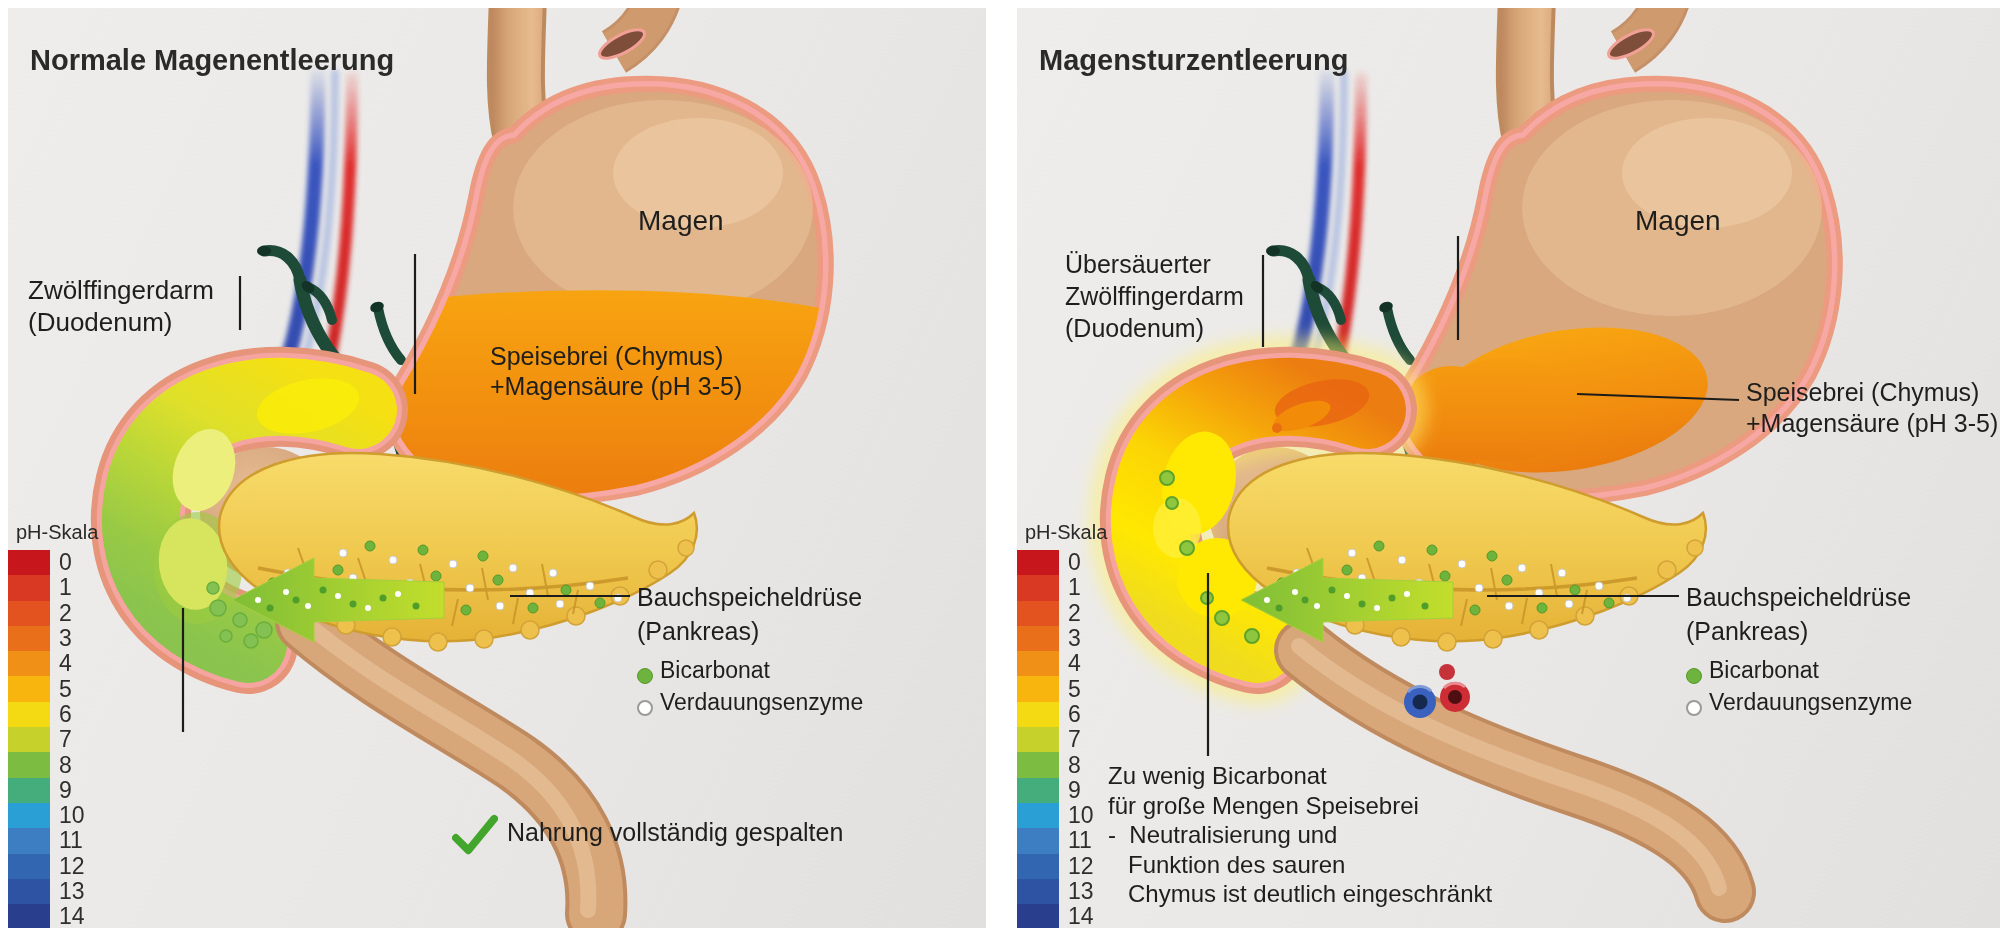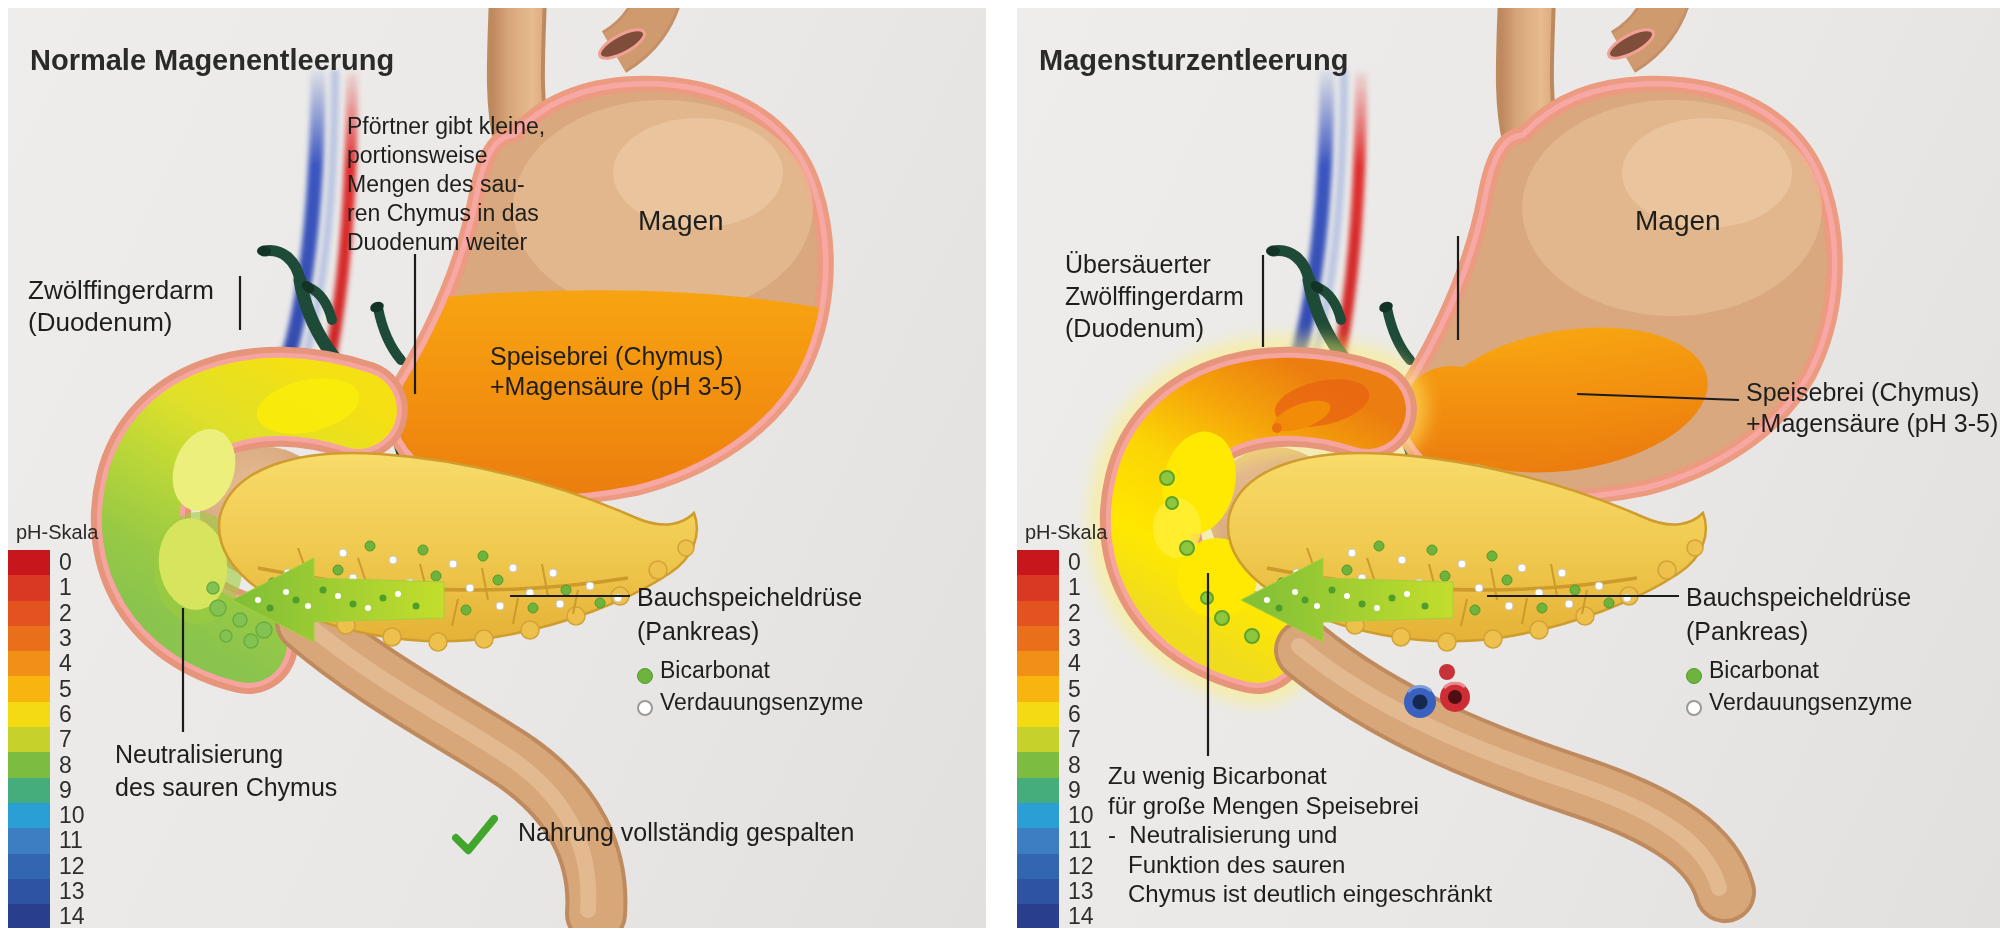--- a/index.html
+++ b/index.html
@@ -29,21 +29,21 @@
   .rp-legend{left:669px;top:644px;}
   .rp-bicarb{left:91px;top:753px;font-size:24px;line-height:29.5px;}
   
   .legend{position:absolute;font-size:23px;}
   .legend-row{display:flex;align-items:flex-end;height:32px;}
   .dot{width:14px;height:14px;border-radius:50%;margin-right:7px;flex:0 0 auto;}
   .dot.bicarb{background:#6db33d;border:1px solid #55992b;}
   .dot.enzyme{background:#ffffff;border:2px solid #9a9a98;width:12px;height:12px;}
   
   .result{position:absolute;display:flex;align-items:flex-start;}
-  .result-left{left:444px;top:806px;gap:11px;}
+  .result-left{left:444px;top:806px;}
   .result-right{left:441px;top:808px;}
   .result .txt{font-size:25px;line-height:32px;white-space:pre;margin-left:9px;padding-top:2px;}
   .result svg{flex:0 0 auto;}
   
   .ph-title{position:absolute;left:8px;top:513px;font-size:20px;color:#2a2a28;}
   .ph-rows{position:absolute;left:0;top:542px;width:110px;}
   .ph-row{display:flex;align-items:center;height:25.3px;}
   .ph-swatch{width:42px;height:25.3px;flex:0 0 auto;}
   .ph-num{margin-left:9px;font-size:23px;color:#2e2e2c;}
 </style>
@@ -255,32 +255,25 @@
 
       <g stroke="#1c1c1a" stroke-width="2.2">
         <line x1="407" y1="246" x2="407" y2="386"></line>
         <line x1="232" y1="268" x2="232" y2="322"></line>
         <line x1="175" y1="600" x2="175" y2="724"></line>
         <line x1="502" y1="588" x2="622" y2="588"></line>
       </g>
     </svg>
 
     <h2 class="t title">Normale Magenentleerung</h2>
-    <div class="t lp-note">Pförtner gibt kleine,
-portionsweise
-Mengen des sau-
-ren Chymus in das
-Duodenum weiter</div>
     <div class="t lp-duo">Zwölffingerdarm
 (Duodenum)</div>
     <div class="t lp-magen">Magen</div>
     <div class="t lp-chyme">Speisebrei (Chymus)
 +Magensäure (pH 3-5)</div>
-    <div class="t lp-neutral">Neutralisierung
-des sauren Chymus</div>
     <div class="t lp-panc">Bauchspeicheldrüse
 (Pankreas)</div>
 
     <div class="legend lp-legend">
       <div class="legend-row">
         <span class="dot bicarb"></span>
         <span>Bicarbonat</span>
       </div>
       <div class="legend-row">
         <span class="dot enzyme"></span>

